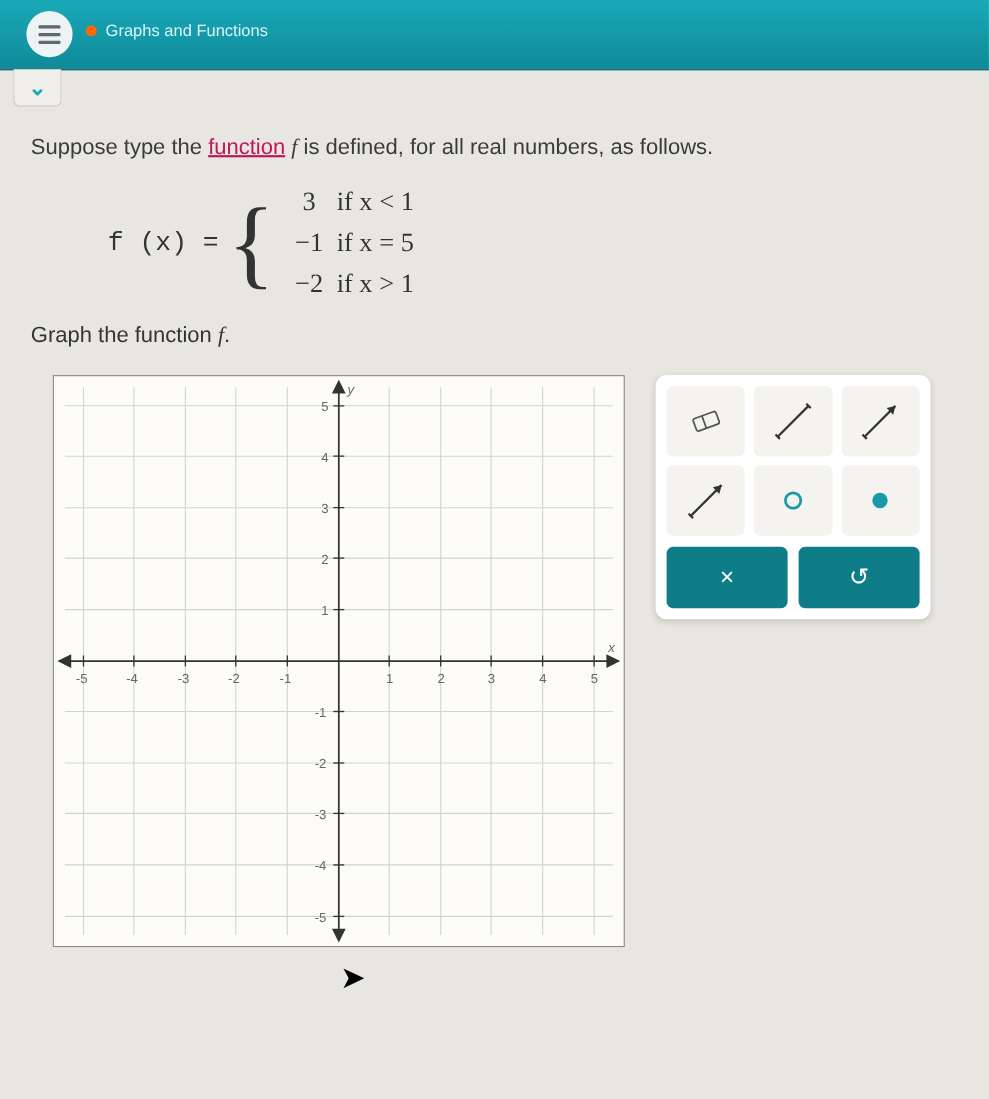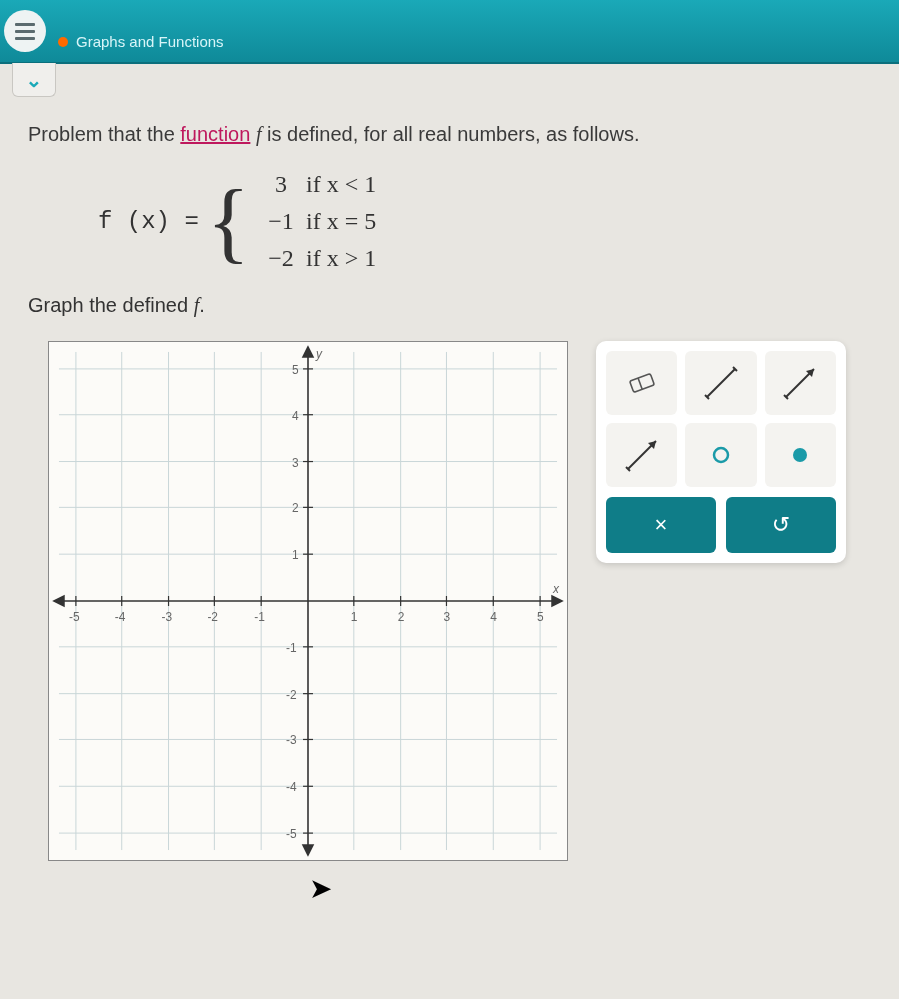--- a/index.html
+++ b/index.html
@@ -8,22 +8,22 @@
     background: #e8e6e1;
     width: 899px;
     height: 999px;
     overflow: hidden;
     color: #333;
   }
   .topbar {
     background: linear-gradient(#1aa9b8, #0f8a99);
     color: #fff;
     display: flex;
-    align-items: flex-end;
-    padding: 6px 10px 10px 4px;
+    align-items: center;
+    padding: 6px 10px 10px 24px;
     border-bottom: 2px solid #0b6f7c;
   }
   .menu-btn {
     width: 42px; height: 42px;
     border-radius: 50%;
     background: #eef3f3;
     display: flex; flex-direction: column;
     align-items: center; justify-content: center;
     margin-right: 12px; margin-top: 4px;
     cursor: pointer;
@@ -123,21 +123,21 @@
 </div>
 
 <div class="chevron-tab">
   <div class="chevron">
     <span>⌄</span>
   </div>
 </div>
 
 <div class="content">
   <p class="prompt">
-    <span>Problem that the </span><span class="link">function</span><span> </span><em>f</em><span> is defined, for all real numbers, as follows.</span>
+    <span>Suppose type the </span><span class="link">function</span><span> </span><em>f</em><span> is defined, for all real numbers, as follows.</span>
   </p>
 
   <div class="piecewise">
     <span class="fx">f (x) =</span>
     <span class="brace">{</span>
     <div class="cases">
       <div class="case-row">
         <span class="val">3</span>
         <span class="cond">if x &lt; 1</span>
       </div>
@@ -146,21 +146,21 @@
         <span class="cond">if x = 5</span>
       </div>
       <div class="case-row">
         <span class="val">−2</span>
         <span class="cond">if x &gt; 1</span>
       </div>
     </div>
   </div>
 
   <p class="instruction">
-    <span>Graph the defined </span><em>f</em><span>.</span>
+    <span>Graph the function </span><em>f</em><span>.</span>
   </p>
 
   <div class="workspace">
     <div class="graph-box">
       <svg viewBox="0 0 520 520">
 
         <g stroke="#c9d6d8" stroke-width="1">
           <line x1="27" y1="10" x2="27" y2="510"></line>
             <line x1="73" y1="10" x2="73" y2="510"></line>
           <line x1="120" y1="10" x2="120" y2="510"></line>

